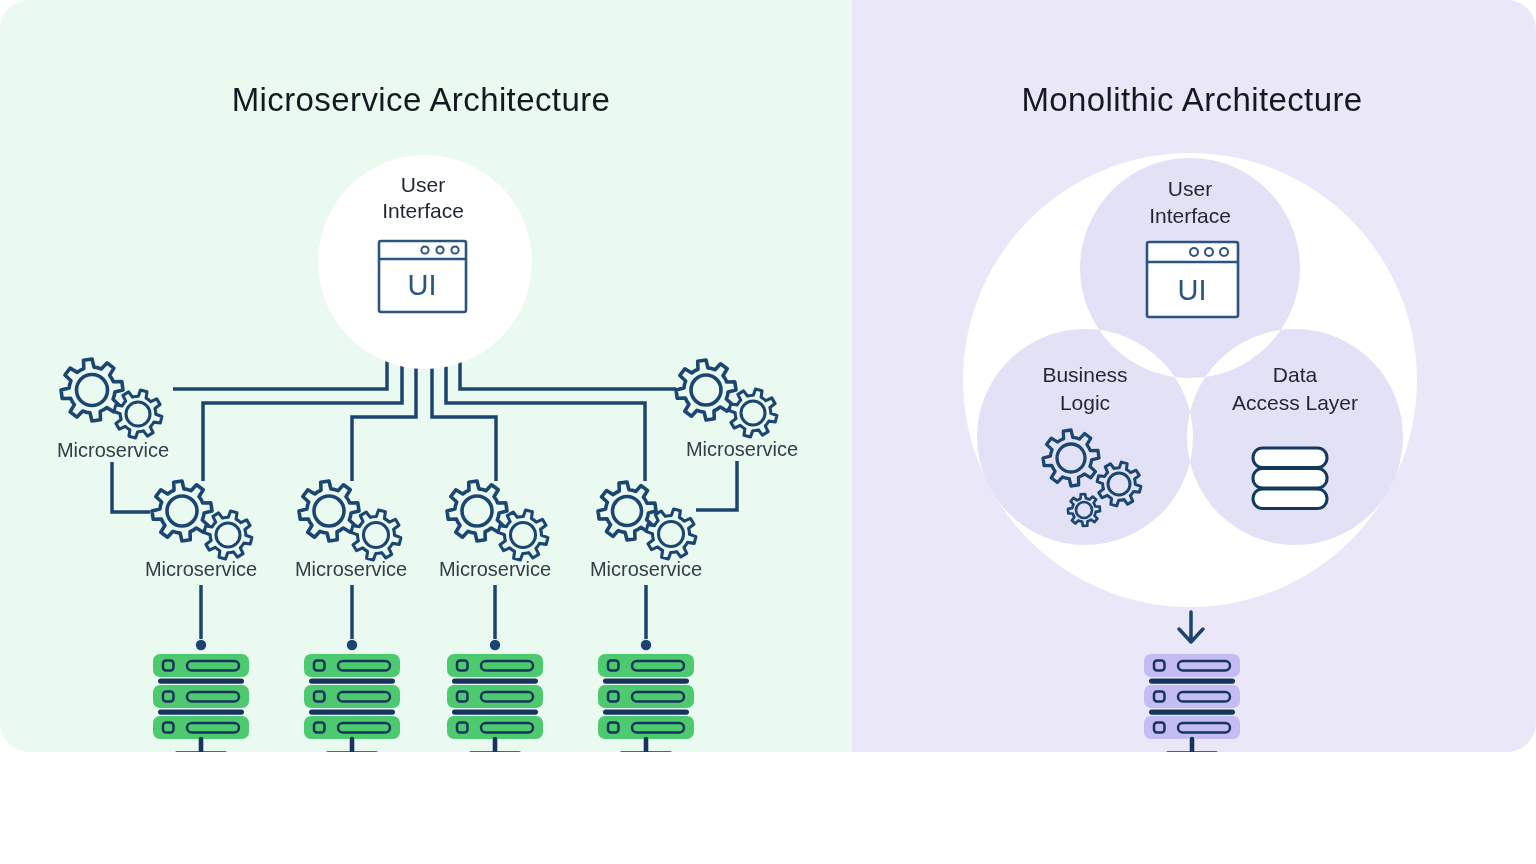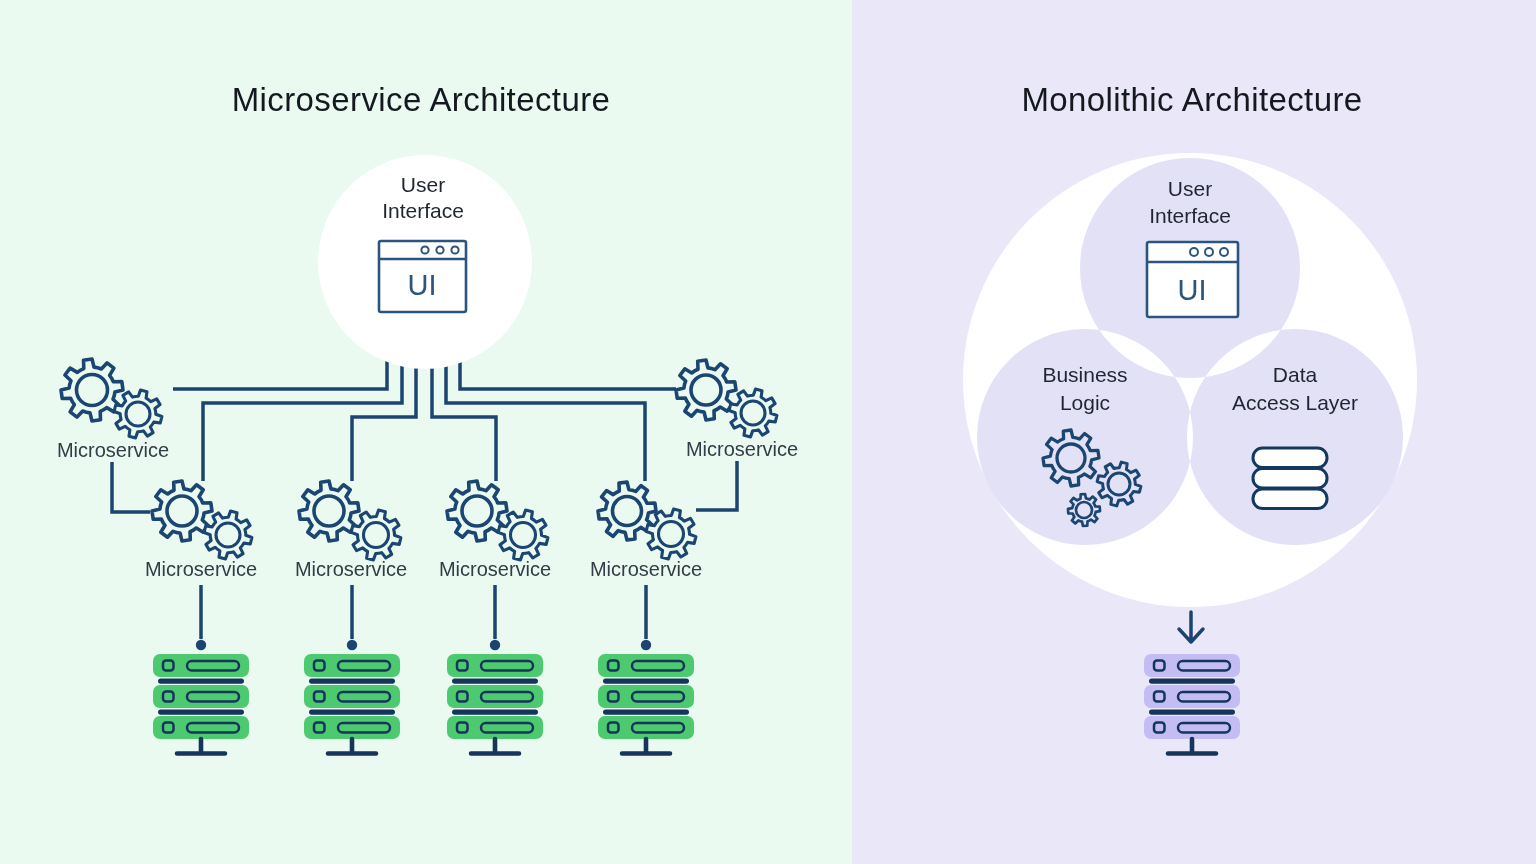--- a/index.html
+++ b/index.html
@@ -1,17 +1,17 @@
 <!DOCTYPE html>
 <html><head>
 <meta charset="utf-8">
 <style>
   html,body{margin:0;padding:0;background:#ffffff;}
-  .stage{position:relative;width:1536px;height:864px;overflow:hidden;
-         font-family:"Liberation Sans", sans-serif;}
+  .stage{position:relative;width:1536px;height:752px;overflow:hidden;
+         font-family:"Liberation Sans", sans-serif;border-radius:29px;}
   svg{display:block;}
   text{font-family:"Liberation Sans", sans-serif;}
   .title{font-size:33px;font-weight:500;fill:#14181F;letter-spacing:.4px;}
   .node-label{font-size:21px;fill:#1F2630;}
   .ms-label{font-size:20px;fill:#333C47;}
   .ui-text{font-size:29px;fill:#2B547F;}
 </style>
 </head>
 <body>
 

